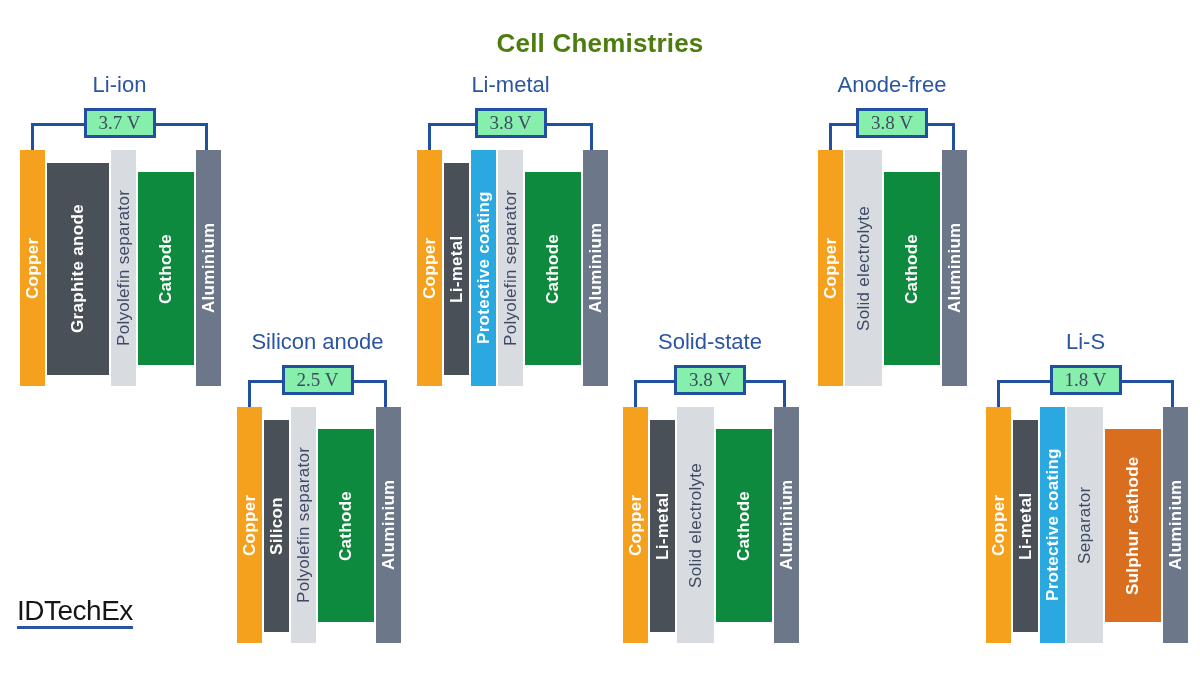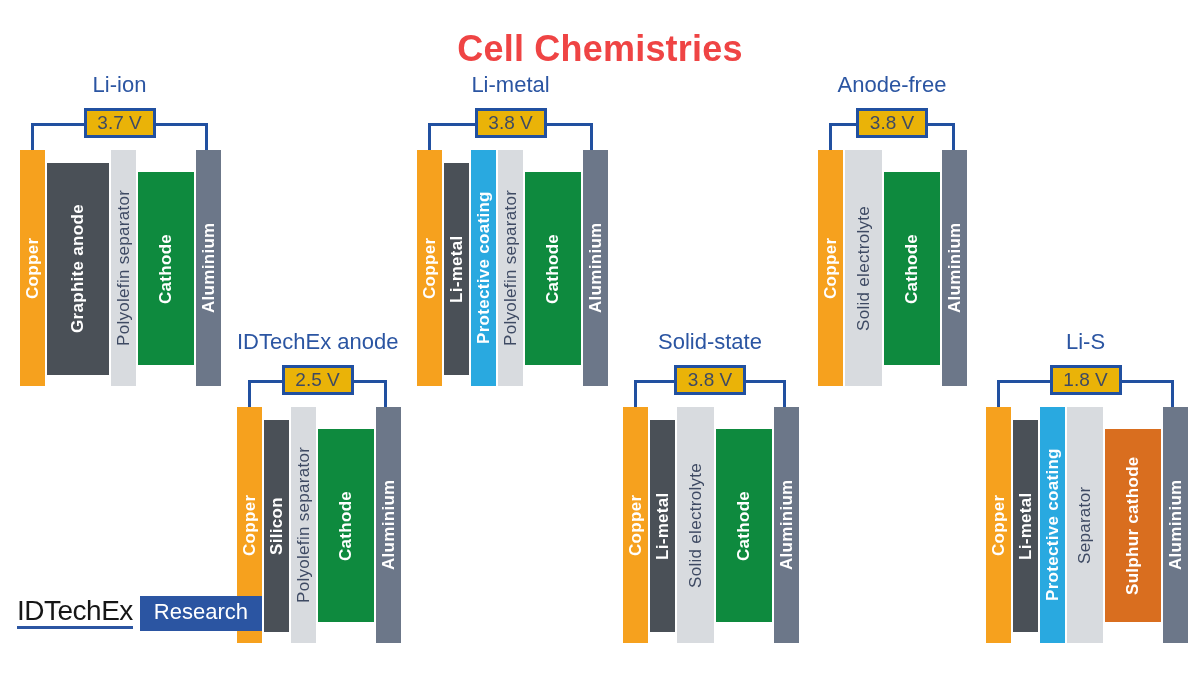--- a/index.html
+++ b/index.html
@@ -2,36 +2,36 @@
 <html><head>
 <meta charset="utf-8">
 <style>
   html,body{margin:0;padding:0;background:#fff;}
   .canvas{
     position:relative;width:1200px;height:675px;background:#ffffff;
     font-family:"Liberation Sans",sans-serif;overflow:hidden;
   }
   .main-title{
     position:absolute;top:28px;left:0;width:100%;text-align:center;
-    font-size:36px;font-weight:700;color:#ef4444;letter-spacing:.2px;
+    font-size:26px;font-weight:700;color:#4d7c0f;letter-spacing:.2px;
   }
   .cell{position:absolute;}
   .cell-title{
     position:absolute;top:0;left:0;width:100%;text-align:center;
     font-size:22px;font-weight:400;color:#2b55a2;white-space:nowrap;
   }
   .bracket{
     position:absolute;top:51px;height:27px;
     border:3px solid #2150a0;border-bottom:none;box-sizing:border-box;
   }
   .vbox{
     position:absolute;top:36px;height:30px;width:72px;left:50%;margin-left:-36px;
-    background:#eab308;border:3px solid #2150a0;box-sizing:border-box;
+    background:#86efac;border:3px solid #2150a0;box-sizing:border-box;
     display:flex;align-items:center;justify-content:center;
-    font-size:19px;color:#3e4a63;z-index:2;
+    font-size:19px;color:#3e4a63;z-index:2;font-family:Liberation Serif, serif;
   }
   .stack{
     position:absolute;top:78px;left:0;height:236px;
     display:flex;column-gap:2px;align-items:stretch;
   }
   .lay{
     writing-mode:vertical-rl;transform:rotate(180deg);
     display:flex;align-items:center;justify-content:center;
     font-size:17px;font-weight:700;color:#ffffff;
     letter-spacing:.3px;white-space:nowrap;box-sizing:border-box;
@@ -114,21 +114,21 @@
     <div class="vbox">3.8 V</div>
     <div class="stack">
       <div class="lay copper w-n">Copper</div>
       <div class="lay sep w-mid">Solid electrolyte</div>
       <div class="lay cathode w-cat in-c">Cathode</div>
       <div class="lay alu w-n">Aluminium</div>
     </div>
   </section>
 
   <section class="cell c3">
-    <div class="cell-title">IDTechEx anode</div>
+    <div class="cell-title">Silicon anode</div>
     <div class="bracket"></div>
     <div class="vbox">2.5 V</div>
     <div class="stack">
       <div class="lay copper w-n">Copper</div>
       <div class="lay dark w-n in-a">Silicon</div>
       <div class="lay sep w-n">Polyolefin separator</div>
       <div class="lay cathode w-cat in-c">Cathode</div>
       <div class="lay alu w-n">Aluminium</div>
     </div>
   </section>
@@ -155,16 +155,15 @@
       <div class="lay dark w-n in-a">Li-metal</div>
       <div class="lay coat w-n">Protective coating</div>
       <div class="lay sep w-mid" style="width:36px">Separator</div>
       <div class="lay sulphur w-cat in-c">Sulphur cathode</div>
       <div class="lay alu w-n">Aluminium</div>
     </div>
   </section>
 
   <div class="logo">
     <span class="logo-brand">IDTechEx</span>
-    <span class="logo-sub">Research</span>
   </div>
 
 </div>
 
 </body></html>

